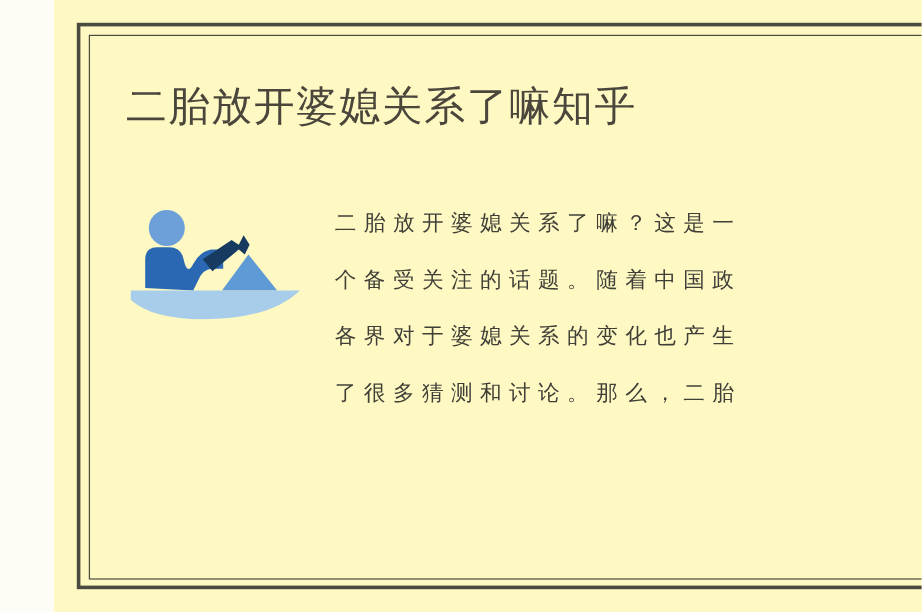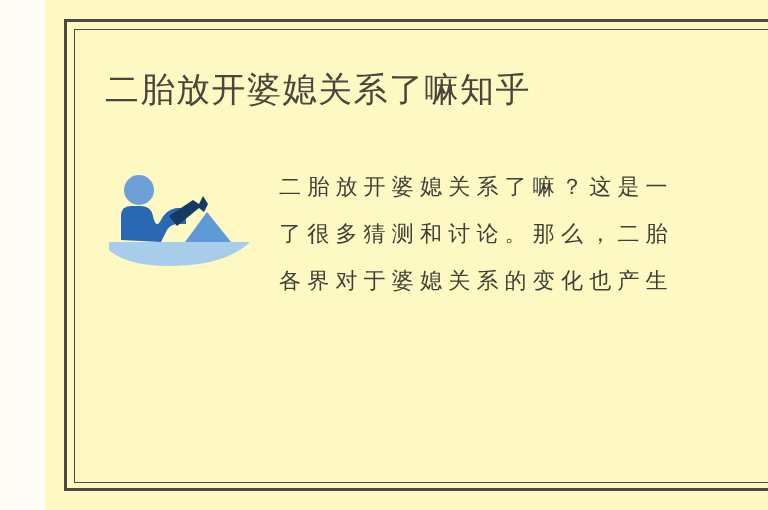--- a/index.html
+++ b/index.html
@@ -64,21 +64,21 @@
   }
 
   .article-body {
     position: absolute;
     left: 234px;
     top: 163px;
     width: 412px;
   }
   .body-line {
     font-family: Liberation Sans, sans-serif;
-    font-size: 22px;
+    font-size: 18px;
     line-height: 47px;
     letter-spacing: 6.2px;
     color: #3f3f38;
     white-space: nowrap;
   }
 
   
   .illustration {
     position: absolute;
     left: 62px;
@@ -116,18 +116,19 @@
         <path d="M62,48 L86,32 L92,36 L96,28 L101,36 L97,44 L92,40 L70,58 Z" fill="#163a60"></path>
 
         <path d="M78,74 L100,44 L124,74 Z" fill="#5e9ad6"></path>
 
         <path d="M2,74 L143,74 Q118,98 62,98 Q20,98 2,82 Z" fill="#a8cdea"></path>
       </svg>
     </div>
 
     <div class="article-body">
       <div class="body-line">二胎放开婆媳关系了嘛？这是一</div>
+      <div class="body-line">个备受关注的话题。随着中国政</div>
+      <div class="body-line">各界对于婆媳关系的变化也产生</div>
       <div class="body-line">了很多猜测和讨论。那么，二胎</div>
-      <div class="body-line">各界对于婆媳关系的变化也产生</div>
     </div>
 
   </div>
 </div>
 
 </body></html>

